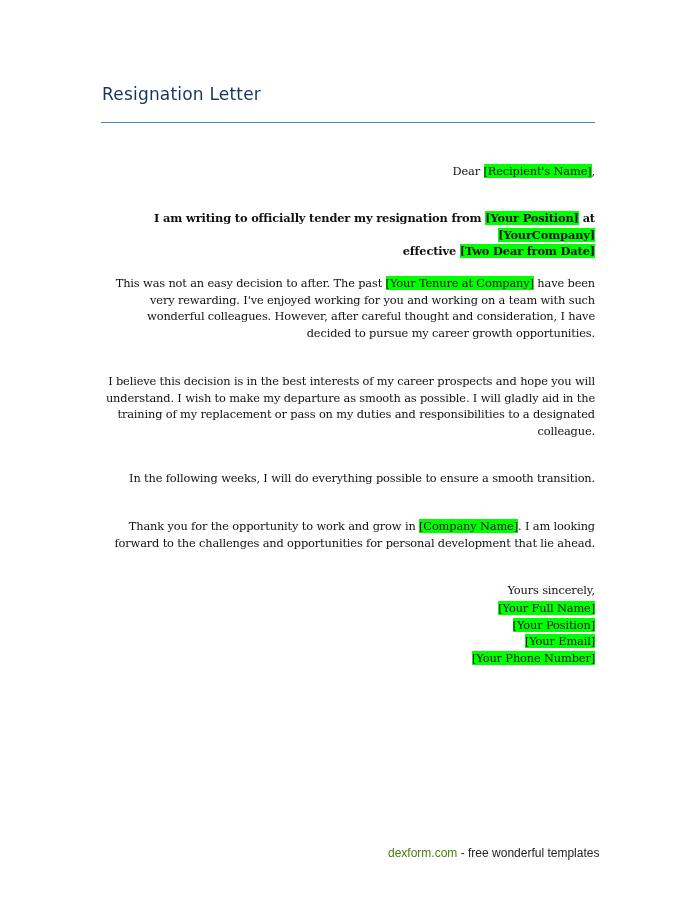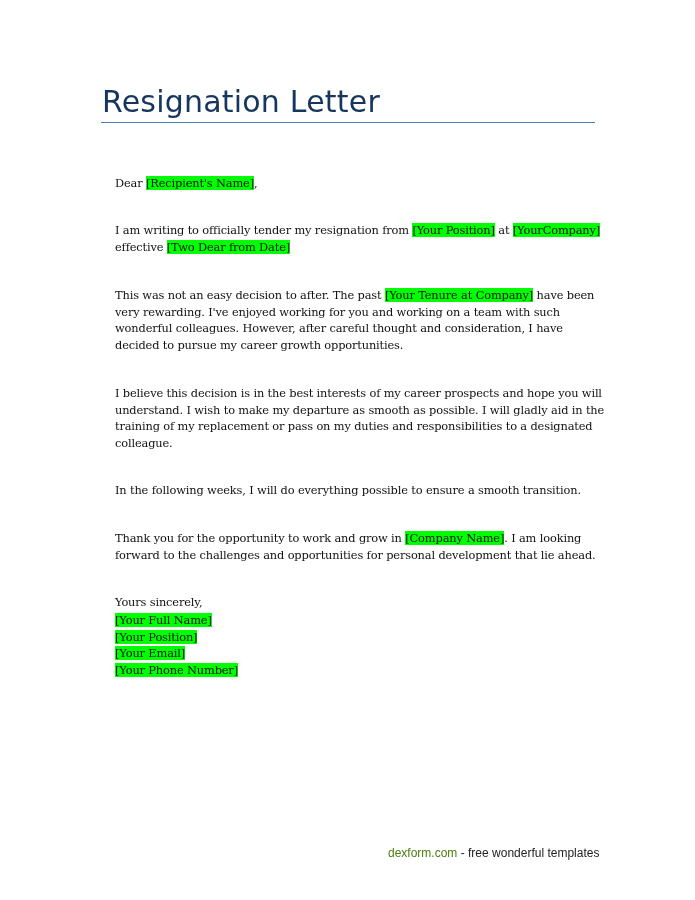--- a/index.html
+++ b/index.html
@@ -1,50 +1,50 @@
 <!DOCTYPE html>
 <html><head>
   <meta charset="utf-8">
   <style>
     html, body { margin: 0; padding: 0; background: #ffffff; }
     body { width: 695px; height: 900px; position: relative; overflow: hidden; }
     .page { position: absolute; left: 0; top: 0; width: 695px; height: 900px; background: #fff; }
     .title {
       position: absolute; left: 102px; top: 84px;
-      font-family: "DejaVu Sans", sans-serif; font-size: 30px; color: #17365d;
+      font-family: "DejaVu Sans", sans-serif; font-size: 17px; color: #17365d;
       letter-spacing: 0.2px; margin: 0; font-weight: normal; white-space: nowrap;
     }
     .title-rule {
       position: absolute; left: 101px; top: 122px; width: 494px; height: 0;
       border-top: 1.3px solid #4f81bd;
     }
     .body-text {
       position: absolute; left: 103px; width: 492px;
       font-family: "DejaVu Serif", serif; font-size: 11.4px; color: #111;
-      line-height: 16.6px; margin: 12px; letter-spacing: -0.15px;
+      line-height: 16.6px; margin: 0; letter-spacing: -0.15px; text-align: right;
     }
     .hl { background: #00ff00; }
     .footer {
       position: absolute; left: 388px; top: 846px;
       font-family: "Liberation Sans", sans-serif; font-size: 12px; color: #222;
       white-space: nowrap;
     }
     .footer .brand { color: #4d7c0f; }
   </style>
 </head>
 <body>
 
 <div class="page">
 
   <h1 class="title">Resignation Letter</h1>
   <div class="title-rule"></div>
 
   <p class="body-text" style="top:163px;"><span>Dear </span><span class="hl">[Recipient's Name]</span><span>,</span></p>
 
-  <p class="body-text" style="top:210px;"><span>I am writing to officially tender my resignation from </span><span class="hl">[Your Position]</span><span> at </span><span class="hl">[YourCompany]</span><br><span> effective </span><span class="hl">[Two Dear from Date]</span></p>
+  <p class="body-text" style="top:210px;font-weight:bold;"><span>I am writing to officially tender my resignation from </span><span class="hl">[Your Position]</span><span> at </span><span class="hl">[YourCompany]</span><br><span> effective </span><span class="hl">[Two Dear from Date]</span></p>
 
   <p class="body-text" style="top:275px;"><span>This was not an easy decision to after. The past </span><span class="hl">[Your Tenure at Company]</span><span> have been very rewarding. I've enjoyed working for you and working on a team with such wonderful colleagues. However, after careful thought and consideration, I have decided to pursue my career growth opportunities.</span></p>
 
   <p class="body-text" style="top:373px;">I believe this decision is in the best interests of my career prospects and hope you will understand. I wish to make my departure as smooth as possible. I will gladly aid in the training of my replacement or pass on my duties and responsibilities to a designated colleague.</p>
 
   <p class="body-text" style="top:470px;">In the following weeks, I will do everything possible to ensure a smooth transition.</p>
 
   <p class="body-text" style="top:518px;"><span>Thank you for the opportunity to work and grow in </span><span class="hl">[Company Name]</span><span>. I am looking forward to the challenges and opportunities for personal development that lie ahead.</span></p>
 
   <p class="body-text" style="top:582px;">Yours sincerely,</p>

